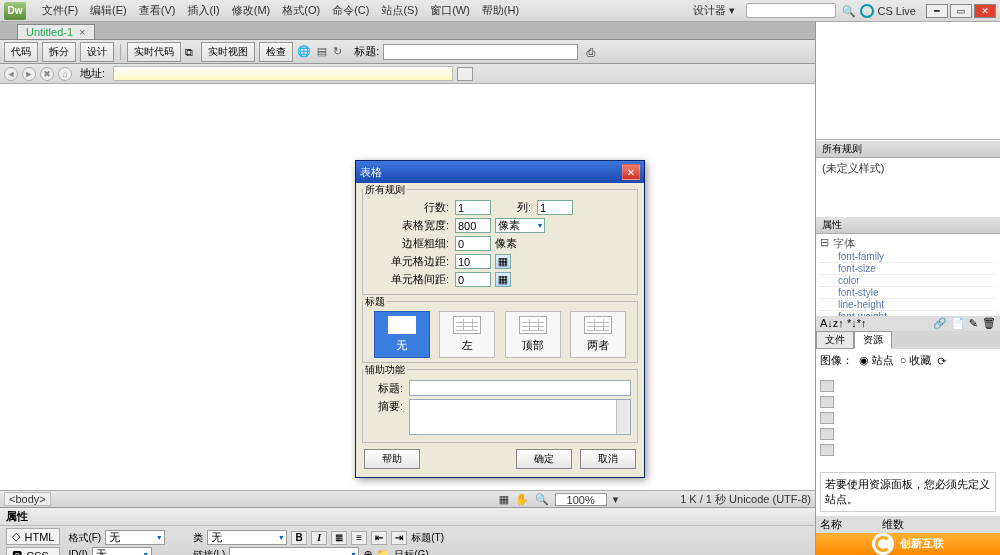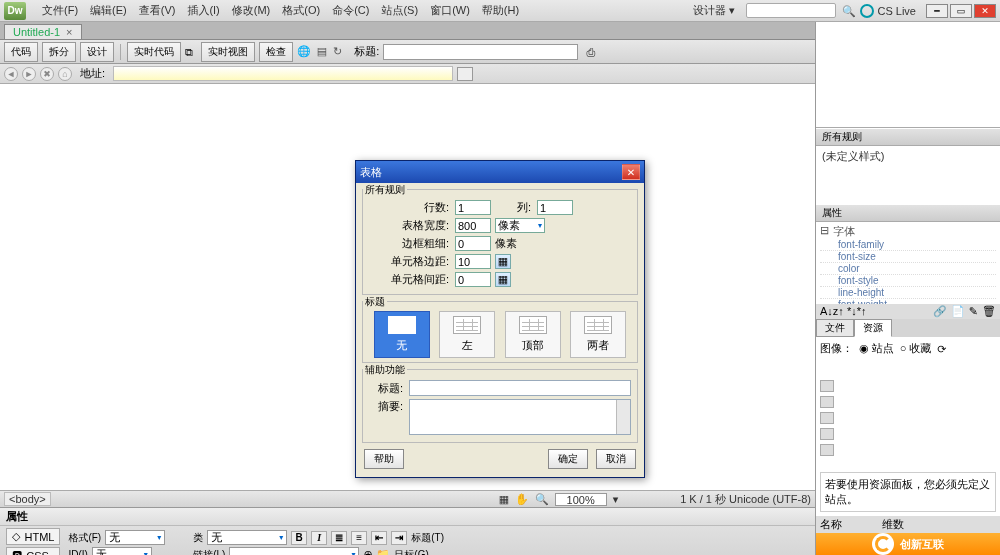--- a/index.html
+++ b/index.html
@@ -11,21 +11,21 @@
 .menubar .mitem { margin: 0 6px; color: #333; cursor: default; }
 .menubar .right { margin-left: auto; display:flex; align-items:center; gap:6px; }
 .menubar .search { width: 90px; height: 15px; background:#fff; border:1px solid #aaa; border-radius:2px; }
 .menubar .cslive { color:#333; display:flex; align-items:center; gap:3px; }
 .menubar .cslive::before { content:""; width:10px; height:10px; border:2px solid #09a; border-radius:50%; }
 .winctrl { display:flex; gap:2px; margin-left:4px; }
 .winctrl span { width:22px; height:14px; border:1px solid #888; background:#eee; display:flex; align-items:center; justify-content:center; font-size:9px; }
 .winctrl .close { background:#e04030; color:#fff; }
 
 
-.tabrow { height: 18px; background: #b7b7b7; display:flex; align-items:flex-end; padding-left: 4px; border-bottom:1px solid #888; }
+.tabrow { height: 18px; background: #b7b7b7; display:flex; align-items:flex-end; padding-left: 17px; border-bottom:1px solid #888; }
 .tabrow .tab { background:#e8e8e8; border:1px solid #888; border-bottom:none; padding:1px 8px; font-size:10px; color:#2a5; display:flex; align-items:center; gap:6px; }
 .tabrow .tab .x { color:#666; cursor:pointer; }
 
 
 .toolrow { height: 24px; background: linear-gradient(#e8e8e8,#d4d4d4); display:flex; align-items:center; border-bottom: 1px solid #999; padding: 0 4px; gap:4px; }
 .toolrow .btn { padding: 2px 6px; border:1px solid #999; background:linear-gradient(#f6f6f6,#e2e2e2); font-size:10px; cursor:pointer; }
 .toolrow .sep { width:1px; height:16px; background:#aaa; margin:0 2px; }
 .toolrow .icongrp { display:flex; gap:6px; color:#555; }
 .toolrow .biglabel { margin-left: 8px; }
 .toolrow .bigfield { flex:0 0 195px; height:16px; background:#fff; border:1px solid #999; }
@@ -65,21 +65,21 @@
 .propsbody { height:82px; padding:2px 4px; font-size:10px; color:#555; }
 .propsbody .ln { display:flex; justify-content:flex-start; gap:4px; }
 .csslist div { color:#5a7aaa; font-size:10px; padding-left:18px; border-bottom:1px dotted #ddd; }
 .filetabs { display:flex; background:#d5d5d5; }
 .filetabs .ft { padding:1px 8px; border:1px solid #999; background:#e8e8e8; font-size:10px; }
 .filetabs .ft.active { background:#fff; border-bottom-color:#fff; }
 .assetsbody { background:#fff; padding:4px; font-size:10px; display:flex; gap:4px; }
 .assetsbody .iconcol { width:16px; display:flex; flex-direction:column; gap:4px; }
 .assetsbody .iconcol span { width:14px; height:12px; background:#ddd; border:1px solid #aaa; }
 .assetsbody .msg { flex:1; border:1px solid #ccc; padding:4px; }
-.assetsbody .hdr { margin-bottom: 20px; display:flex; align-items:flex-end; gap:6px;}
+.assetsbody .hdr { margin-bottom: 8px; display:flex; align-items:flex-end; gap:6px;}
 .namebar { display:flex; background:#ddd; padding:1px 4px; font-size:10px; gap:40px; }
 .brandstrip { height:38px; background:linear-gradient(#ffb030,#ff8a00); display:flex; align-items:center; justify-content:center; color:#fff; font-weight:bold; font-size:13px; gap:6px; }
 .brandstrip .logo2 { width:22px; height:22px; background:#fff; border-radius:11px; position:relative; }
 .brandstrip .logo2::after { content:""; position:absolute; inset:3px; border:3px solid #ffa520; border-radius:50%; border-right-color:transparent; }
 
 
 .dialog { position:absolute; left:355px; top:160px; width:290px; background:#ece9d8; border:1px solid #0a246a; box-shadow: 2px 2px 8px rgba(0,0,0,0.4); }
 .dialog .titlebar { height:22px; background:linear-gradient(#3b77dd,#1c49b0); color:#fff; display:flex; align-items:center; padding:0 4px; justify-content:space-between; }
 .dialog .closebtn { width:18px; height:16px; background:linear-gradient(#f08070,#d03020); border:1px solid #fff3; color:#fff; display:flex; align-items:center; justify-content:center; font-size:10px; cursor:pointer; }
 .dialog .frame { margin:6px; }
@@ -100,21 +100,21 @@
 .dialog .opt .ico::before { top:5px; left:2px; right:2px; height:1px; box-shadow:0 4px 0 #bbb, 0 8px 0 #bbb; }
 .dialog .opt .ico::after { top:2px; bottom:2px; left:9px; width:1px; box-shadow:9px 0 0 #bbb; }
 .dialog .opt.selected { background:#3b7de0; color:#fff; border-color:#2a5abb; }
 .dialog .opt.selected .ico { border-color:#fff; }
 .dialog .opt.selected .ico::before, .dialog .opt.selected .ico::after { background:#fff; box-shadow: 0 4px 0 #fff, 0 8px 0 #fff; }
 .dialog .opt.selected .ico::after { box-shadow: 9px 0 0 #fff; }
 .dialog .tfield { flex:1; height:16px; background:#fff; border:1px solid #9ab; }
 .dialog .tarea { flex:1; height:36px; background:#fff; border:1px solid #9ab; position:relative; }
 .dialog .tarea .scroll { position:absolute; right:0; top:0; bottom:0; width:14px; background:#e8e8e8; border-left:1px solid #bbb; }
 .dialog .btnrow { display:flex; justify-content:space-between; padding:0 2px 2px; }
-.dialog .dbtn { width:40px; height:20px; background:linear-gradient(#fff,#e4e4e4); border:1px solid #888; font-size:10px; cursor:pointer; display:flex; align-items:center; justify-content:center; }
+.dialog .dbtn { width:56px; height:20px; background:linear-gradient(#fff,#e4e4e4); border:1px solid #888; font-size:10px; cursor:pointer; display:flex; align-items:center; justify-content:center; }
 .iconstub { display:inline-block; width:12px; height:12px; }
 
 </style>
 </head>
 <body>
 
 <div class="menubar">
   <div class="logo">Dw</div>
   <span class="mitem">文件(F)</span>
   <span class="mitem">编辑(E)</span>

